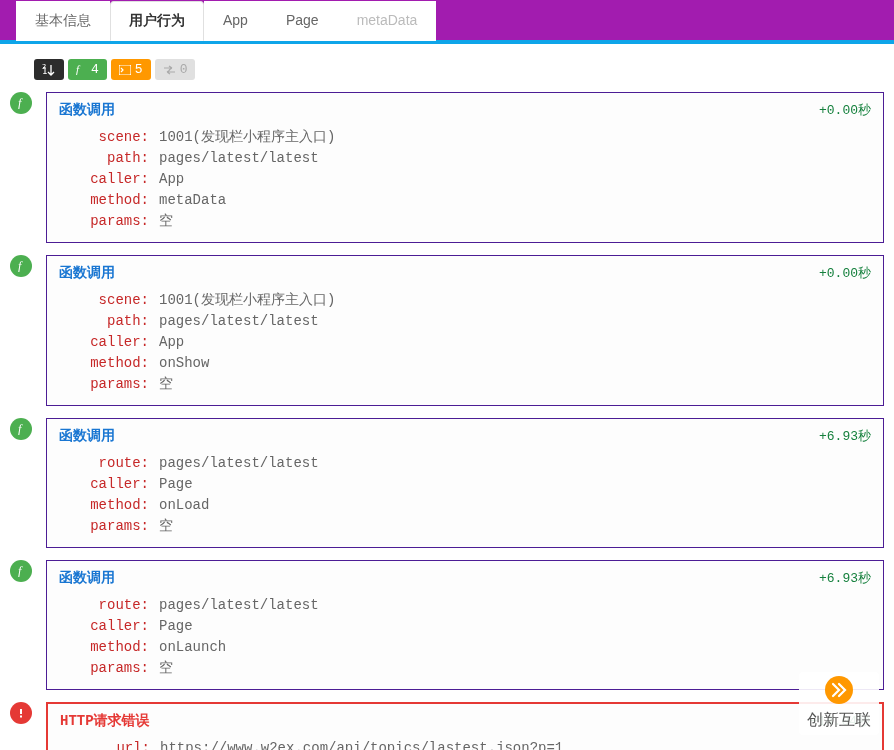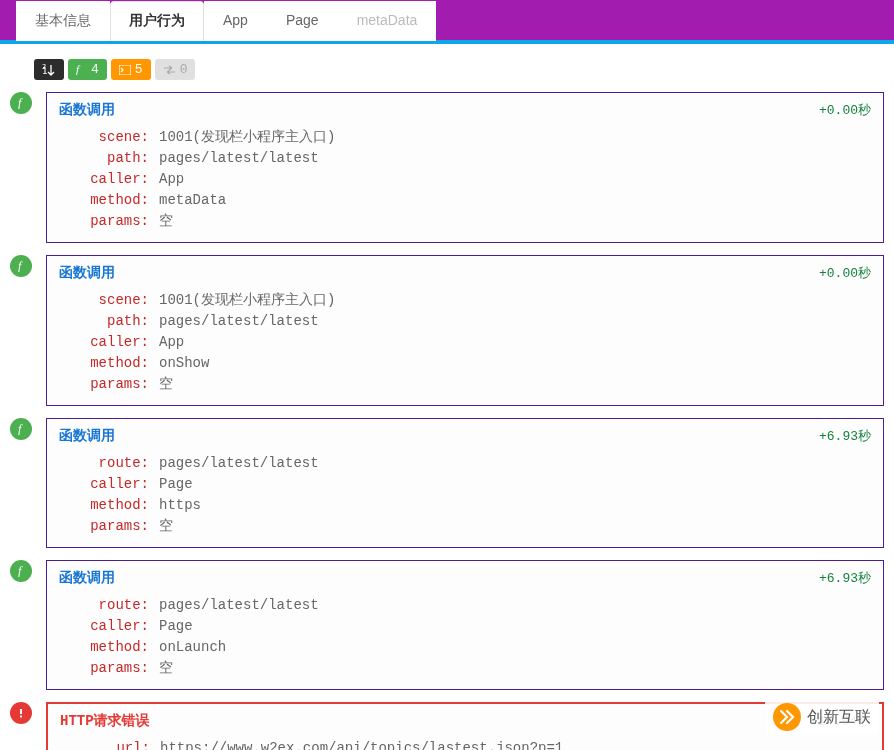--- a/index.html
+++ b/index.html
@@ -156,20 +156,21 @@
       bottom: 15px;
       right: 15px;
       display: flex;
       align-items: center;
       gap: 6px;
       font-size: 16px;
       color: #555;
       background: rgba(255,255,255,0.9);
       padding: 4px 8px;
       border-radius: 4px;
+      flex-direction: column;
     }
     .wm-icon {
       width: 28px;
       height: 28px;
       border-radius: 50%;
       background: #ff9800;
       display: flex;
       align-items: center;
       justify-content: center;
       color: #fff;
@@ -308,21 +309,21 @@
           <div class="event-row">
             <span class="event-key">route:</span>
             <span class="event-val">pages/latest/latest</span>
           </div>
           <div class="event-row">
             <span class="event-key">caller:</span>
             <span class="event-val">Page</span>
           </div>
           <div class="event-row">
             <span class="event-key">method:</span>
-            <span class="event-val">https</span>
+            <span class="event-val">onLoad</span>
           </div>
           <div class="event-row">
             <span class="event-key">params:</span>
             <span class="event-val">空</span>
           </div>
         </div>
       </div>
       <div class="event-item">
         <div class="event-icon icon-green">
           <svg width="12" height="12" viewBox="0 0 12 12">

